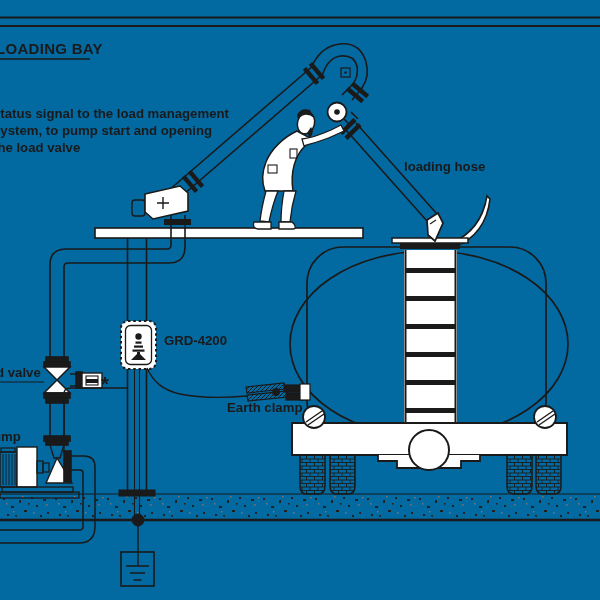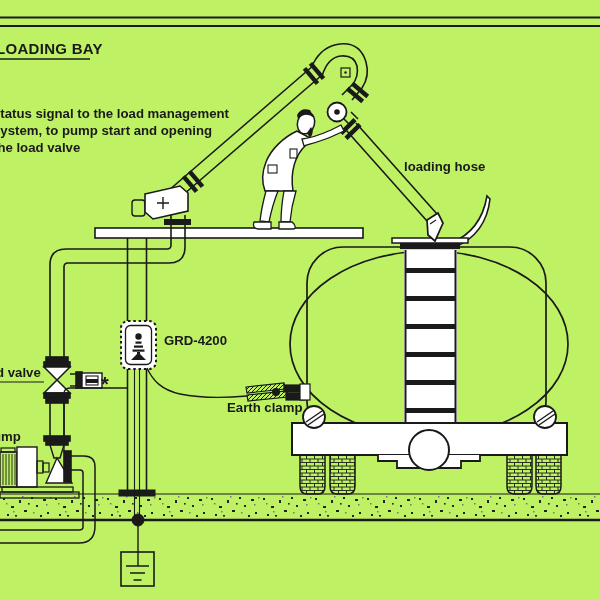--- a/index.html
+++ b/index.html
@@ -1,16 +1,16 @@
 <!DOCTYPE html>
 <html><head>
 <meta charset="utf-8">
 <style>
   html,body{margin:0;padding:0;background:#fff;width:600px;height:600px;overflow:hidden}
-  #canvas{position:relative;width:600px;height:600px;background:#bef264}
+  #canvas{position:relative;width:600px;height:600px;background:#0369a1}
   svg{display:block}
   text{font-family:"Liberation Sans","DejaVu Sans",sans-serif;font-weight:bold;fill:#1a1a1a}
   .t-title{font-size:15px;letter-spacing:.3px}
   .t-note{font-size:13.2px}
   .t-label{font-size:13.2px}
   .t-star{font-size:20px}
 </style>
 </head>
 <body>
 

